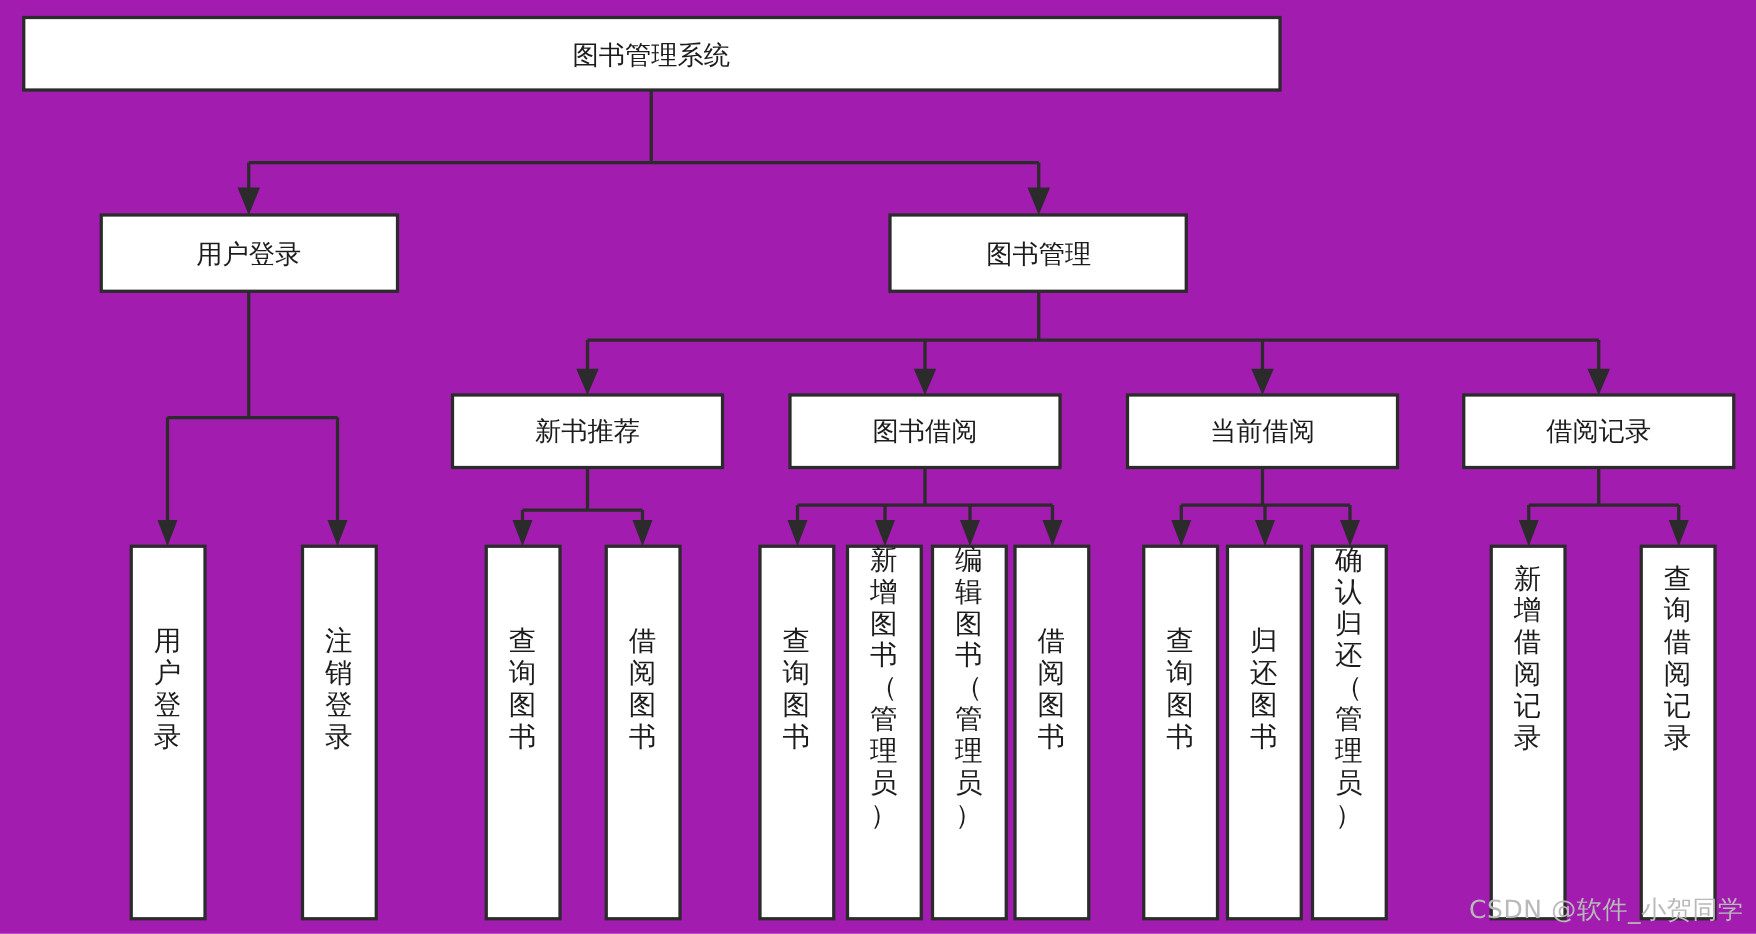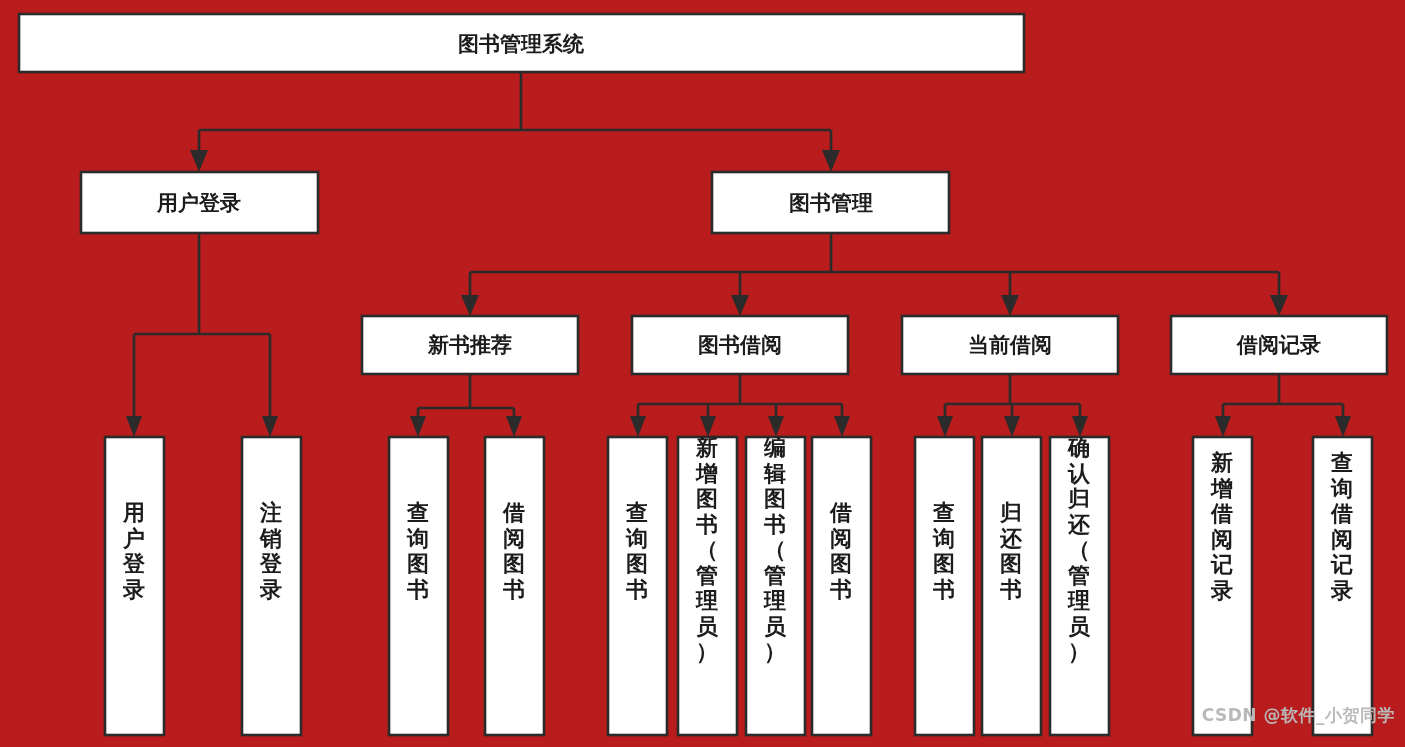--- a/index.html
+++ b/index.html
@@ -11,22 +11,21 @@
   body {
     width: 1405px;
     height: 747px;
     font-family: "DejaVu Sans", "Liberation Sans", sans-serif;
     overflow: hidden;
   }
   #diagram-root {
     position: relative;
     width: 1405px;
     height: 747px;
-    background: #b91c1c;
-    font-weight: bold;
+    background: #a21caf;
   }
   svg#flow-svg {
     position: absolute;
     top: 0;
     left: 0;
     width: 1405px;
     height: 747px;
     display: block;
   }
   .node-box {
@@ -55,23 +54,23 @@
   .node-label-v {
     font-family: "DejaVu Sans", "Liberation Sans", sans-serif;
     font-size: 22px;
     fill: #1c1c1c;
     text-anchor: middle;
     white-space: pre;
   }
   .watermark-text {
     position: absolute;
     right: 10px;
-    bottom: 20px;
-    font-family: "DejaVu Sans", "Liberation Sans", sans-serif;
-    font-size: 17px;
+    bottom: 6px;
+    font-family: "DejaVu Sans", "Liberation Sans", sans-serif;
+    font-size: 20px;
     color: #b9b9b9;
     letter-spacing: 0.5px;
     user-select: none;
     white-space: nowrap;
   }
 </style>
 </head>
 <body>
 
 <div id="diagram-root">

